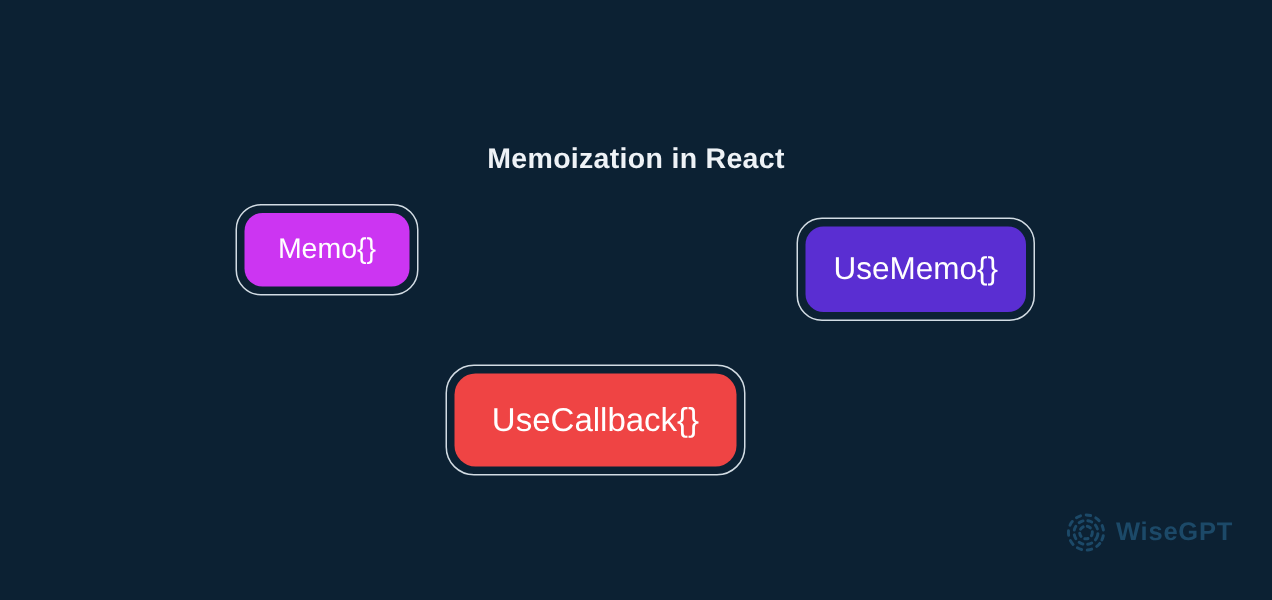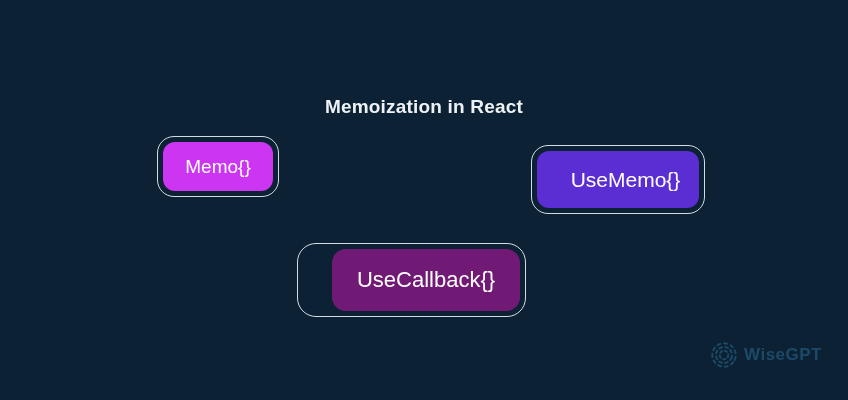--- a/index.html
+++ b/index.html
@@ -39,21 +39,21 @@
     align-items: center;
     justify-content: center;
     border-radius: 12px;
     color: #ffffff;
     font-weight: 500;
     white-space: nowrap;
   }
   .box-memo { left: 157px; top: 136px; }
   .box-memo .pill { width: 110px; height: 49px; font-size: 19px; }
   .box-usememo { left: 531px; top: 145px; }
-  .box-usememo .pill { width: 147px; height: 57px; font-size: 21px; padding-left: 15px; }
+  .box-usememo .pill { width: 147px; height: 57px; font-size: 21px; }
   .box-usecallback { left: 297px; top: 243px; border-radius: 19px; }
   .box-usecallback .pill { width: 188px; height: 62px; font-size: 22px; border-radius: 14px; }
   .watermark {
     position: absolute;
     right: 26px;
     bottom: 30px;
     display: flex;
     align-items: center;
     gap: 5px;
     opacity: 0.95;
@@ -75,21 +75,21 @@
 
   <div class="ring box-memo">
     <div class="pill" style="background-color: rgb(204, 53, 242);">Memo{}</div>
   </div>
 
   <div class="ring box-usememo">
     <div class="pill" style="background-color: rgb(90, 46, 210);">UseMemo{}</div>
   </div>
 
   <div class="ring box-usecallback">
-    <div class="pill" style="background-color: #701a75; margin-left: 29px;">UseCallback{}</div>
+    <div class="pill" style="background-color: #ef4444;">UseCallback{}</div>
   </div>
 
   <div class="watermark">
     <span>
       <svg class="swirl-svg" width="30" height="30" viewBox="0 0 32 32">
         <g stroke="#1d4c6b" stroke-width="2.1" fill="none" stroke-linecap="round">
           <circle cx="16" cy="16" r="4.5" stroke-dasharray="2.4 3"></circle>
           <circle cx="16" cy="16" r="8.5" stroke-dasharray="3 3.4" transform="rotate(18 16 16)"></circle>
           <circle cx="16" cy="16" r="12.5" stroke-dasharray="3.2 4" transform="rotate(38 16 16)"></circle>
         </g>

